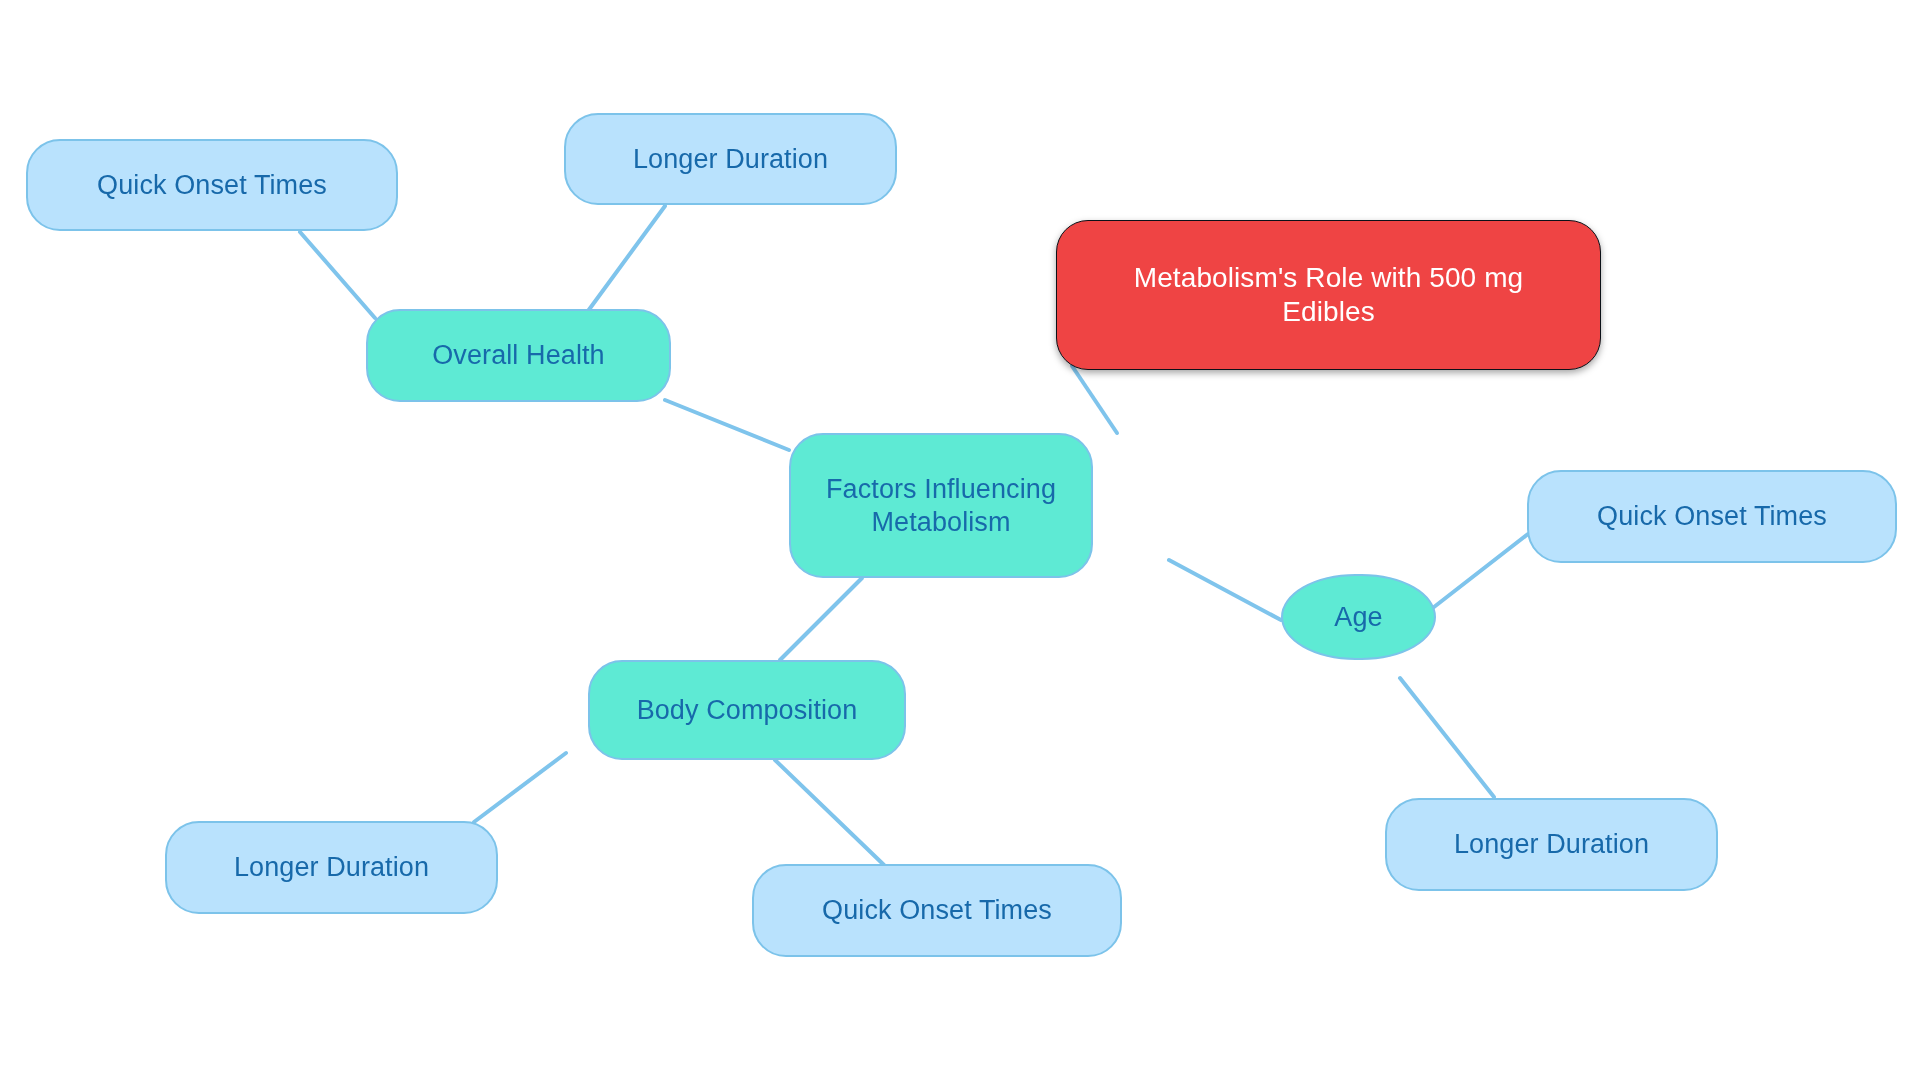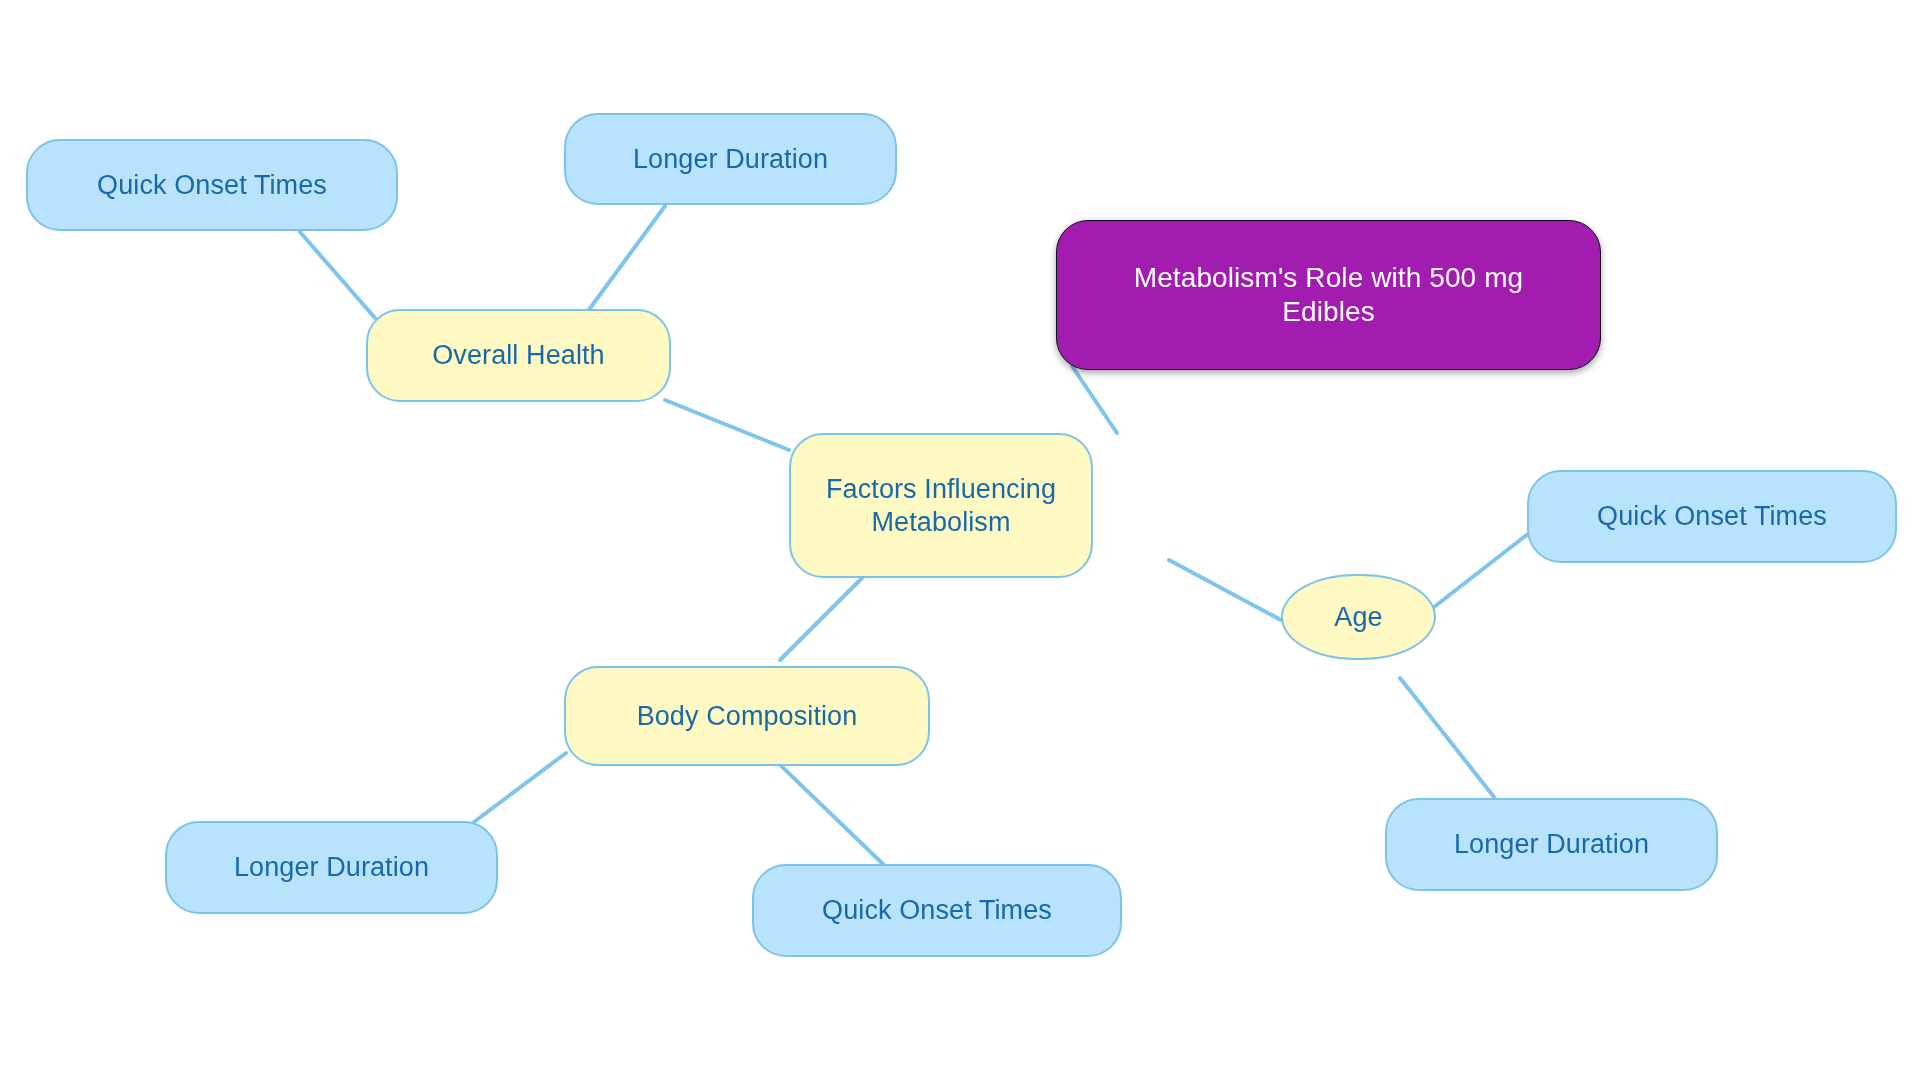--- a/index.html
+++ b/index.html
@@ -31,39 +31,39 @@
     position: absolute;
     display: flex;
     align-items: center;
     justify-content: center;
     text-align: center;
     box-sizing: border-box;
     line-height: 1.22;
     white-space: pre-line;
   }
   .node.branch {
-    background: #fef9c3;
+    background: #5eead4;
     border: 2px solid #7cc3ea;
     color: #1769aa;
     border-radius: 34px;
     font-size: 27px;
     font-weight: 400;
     letter-spacing: 0.1px;
   }
   .node.leaf {
     background: #b9e2fd;
     border: 2px solid #7cc3ea;
     color: #1769aa;
     border-radius: 34px;
     font-size: 27px;
     font-weight: 400;
     letter-spacing: 0.1px;
   }
   .node.root {
-    background: #a21caf;
+    background: #ef4444;
     border: 1px solid #0c1118;
     color: #ffffff;
     border-radius: 32px;
     font-size: 28px;
     font-weight: 400;
     letter-spacing: 0.1px;
     box-shadow: 0 3px 7px rgba(0,0,0,0.35);
   }
   .node.oval {
     border-radius: 48% / 50%;
@@ -85,21 +85,21 @@
       <line x1="566" y1="753" x2="474" y2="822" stroke="#7fc4ec" stroke-width="4" stroke-linecap="round"></line>
       <line x1="775" y1="760" x2="884" y2="865" stroke="#7fc4ec" stroke-width="4" stroke-linecap="round"></line>
     </svg>
   <div id="node-layer">
       <div class="node root" style="left: 1056px; top: 220px; width: 545px; height: 150px;"><span>Metabolism's Role with 500 mg
 Edibles</span></div>
       <div class="node branch" style="left: 789px; top: 433px; width: 304px; height: 145px; text-align: center;"><span>Factors Influencing
 Metabolism</span></div>
       <div class="node branch" style="left: 366px; top: 309px; width: 305px; height: 93px;"><span>Overall Health</span></div>
       <div class="node branch oval" style="left: 1281px; top: 574px; width: 155px; height: 86px;"><span>Age</span></div>
-      <div class="node branch" style="left: 564px; top: 660px; width: 366px; height: 100px; margin-top: 6px;"><span>Body Composition</span></div>
+      <div class="node branch" style="left: 588px; top: 660px; width: 318px; height: 100px;"><span>Body Composition</span></div>
       <div class="node leaf" style="left: 26px; top: 139px; width: 372px; height: 92px;"><span>Quick Onset Times</span></div>
       <div class="node leaf" style="left: 564px; top: 113px; width: 333px; height: 92px;"><span>Longer Duration</span></div>
       <div class="node leaf" style="left: 1527px; top: 470px; width: 370px; height: 93px;"><span>Quick Onset Times</span></div>
       <div class="node leaf" style="left: 1385px; top: 798px; width: 333px; height: 93px;"><span>Longer Duration</span></div>
       <div class="node leaf" style="left: 165px; top: 821px; width: 333px; height: 93px;"><span>Longer Duration</span></div>
       <div class="node leaf" style="left: 752px; top: 864px; width: 370px; height: 93px;"><span>Quick Onset Times</span></div>
     </div>
 </div>
 
 </body></html>

